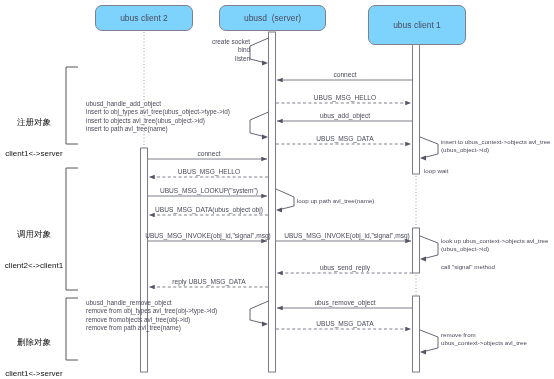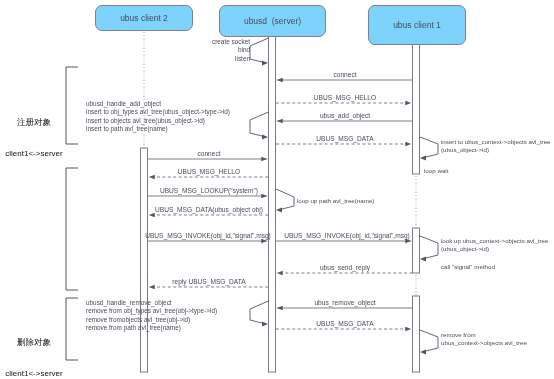--- a/index.html
+++ b/index.html
@@ -129,33 +129,37 @@
       <path d="M78,67 L66,67 L66,144 L78,144"></path>
       <path d="M78,168 L66,168 L66,290 L78,290"></path>
       <path d="M78,298 L66,298 L66,360 L78,360"></path>
     </g>
   </svg>
 
   <div class="actor-box" style="left:95px;top:5px;width:98px;height:26px;">
     <div class="lbl actor-label">ubus client 2</div>
   </div>
 
-  <div class="actor-box" style="left:219px;top:5px;width:107px;height:32px;">
+  <div class="actor-box" style="left:219px;top:5px;width:107px;height:26px;">
     <div class="lbl actor-label">ubusd  (server)</div>
   </div>
 
   <div class="actor-box" style="left:368px;top:5px;width:98px;height:40px;">
     <div class="lbl actor-label">ubus client 1</div>
   </div>
 
   <div class="lbl phase" style="left:2px;top:96px;width:64px;">
     <div class="cn">注册对象</div>
     <div>client1&lt;-&gt;server</div>
   </div>
 
+  <div class="lbl phase" style="left:2px;top:208px;width:64px;">
+    <div class="cn">调用对象</div>
+    <div>client2&lt;-&gt;client1</div>
+  </div>
 
   <div class="lbl phase" style="left:2px;top:316px;width:64px;">
     <div class="cn">删除对象</div>
     <div>client1&lt;-&gt;server</div>
   </div>
 
   <div class="lbl note" style="left:198px;top:38px;width:52px;text-align:right;">create socket
 bind
 listen</div>
 

